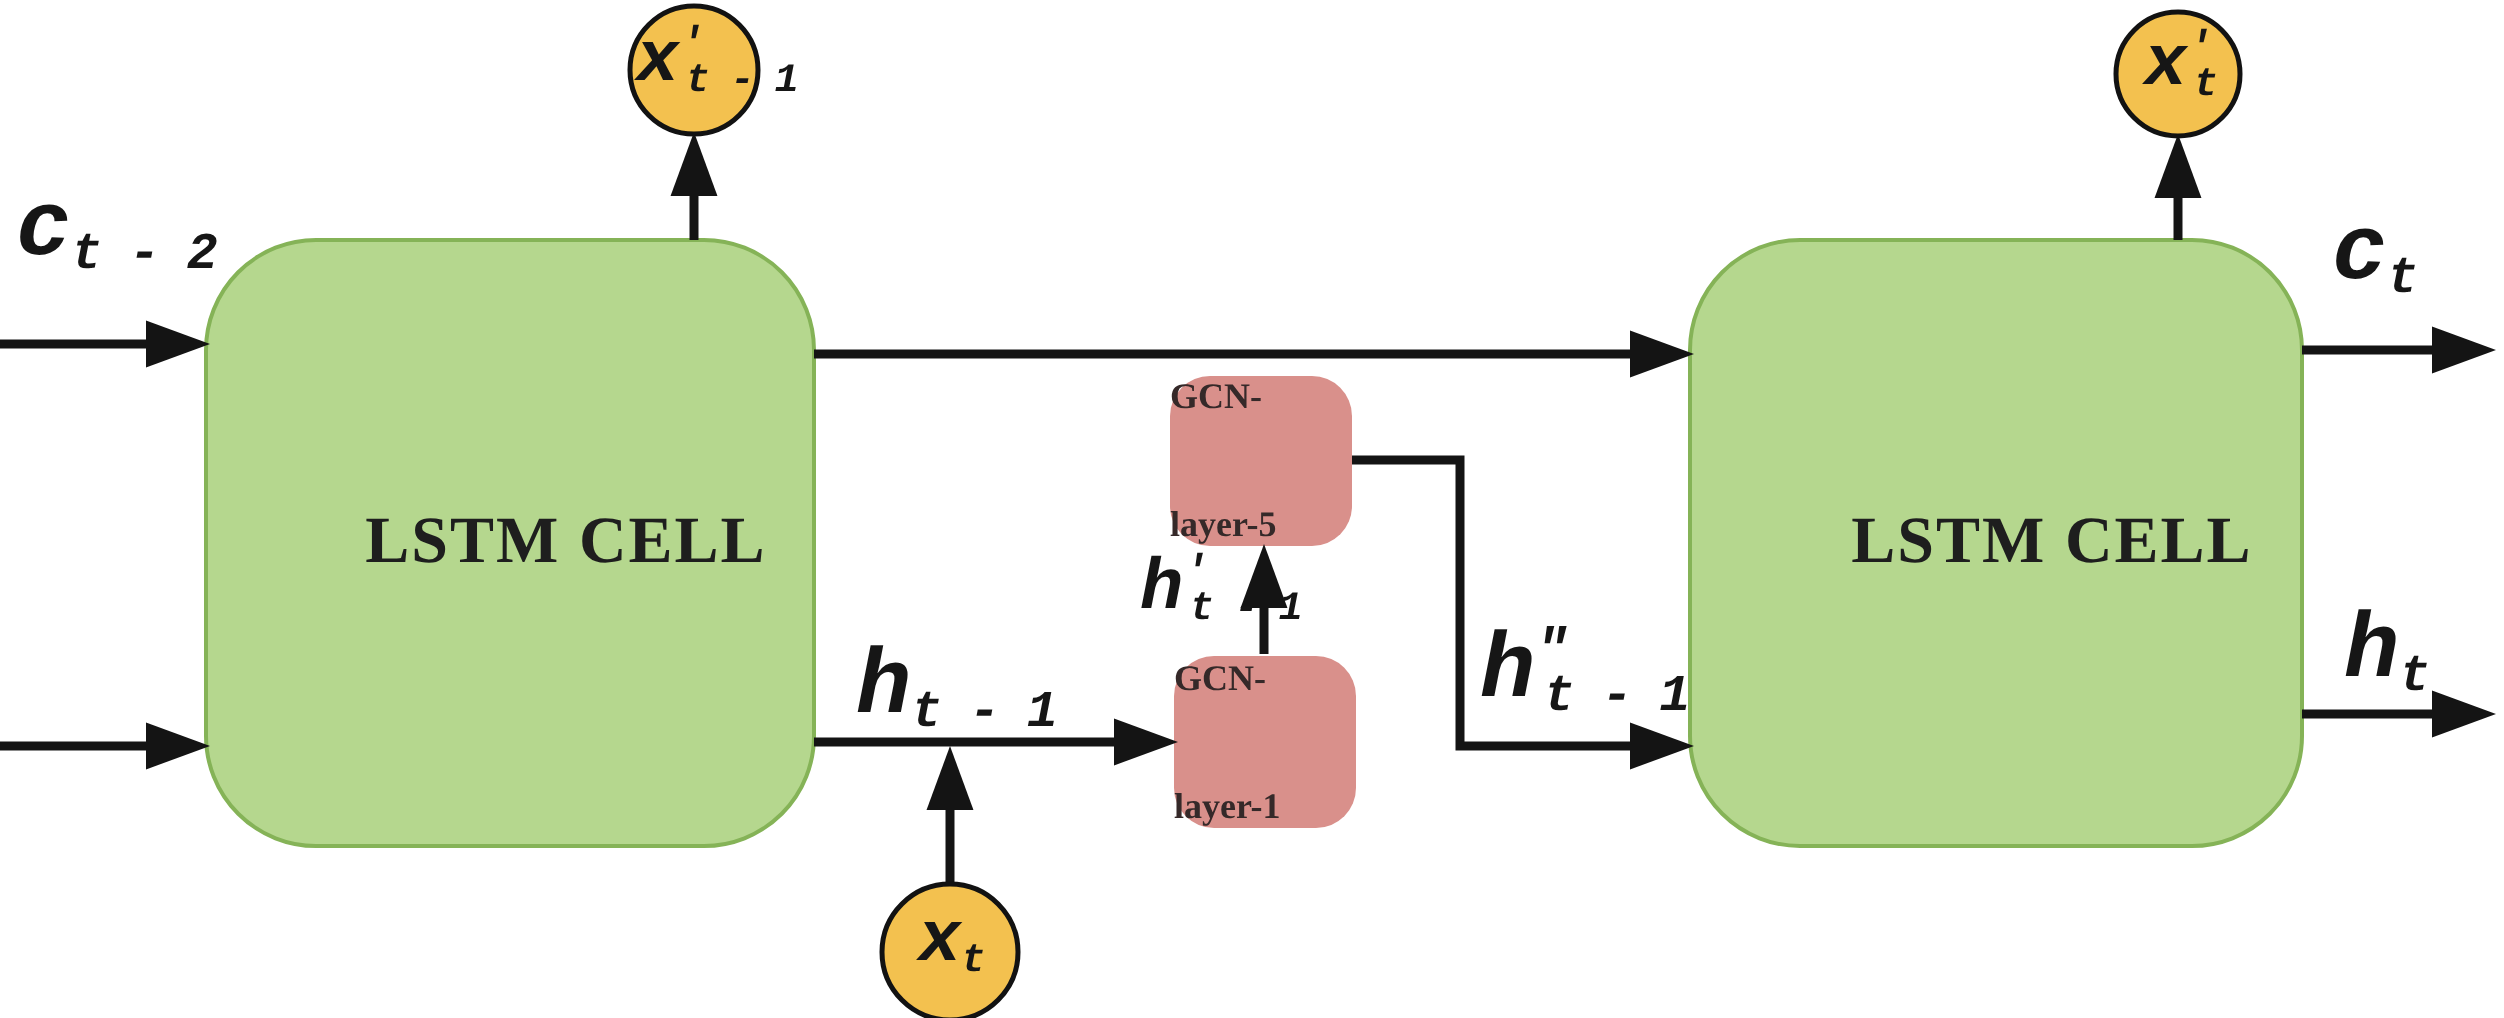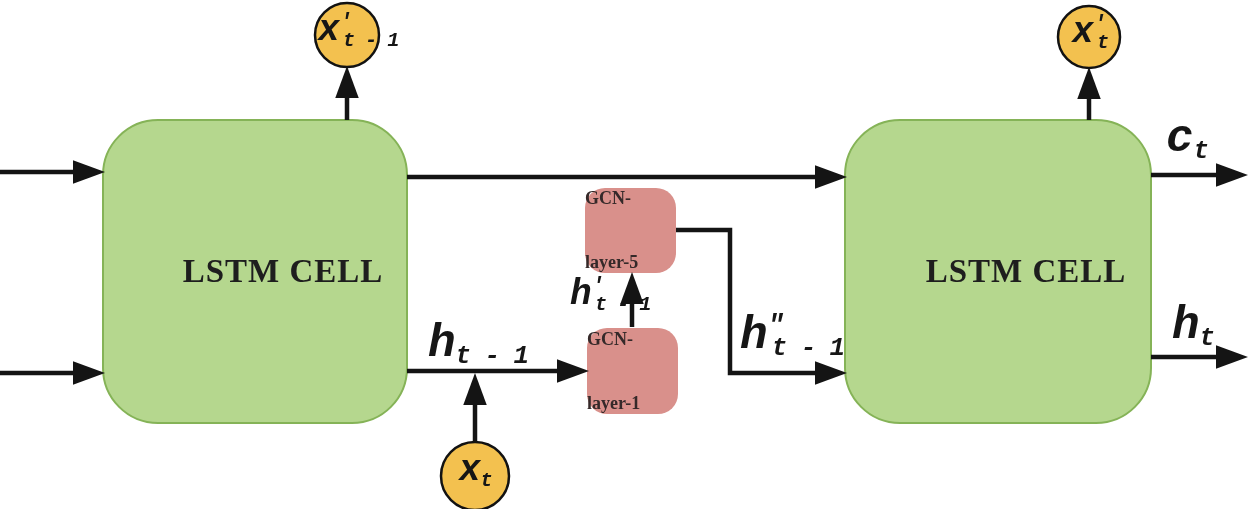--- a/index.html
+++ b/index.html
@@ -84,30 +84,31 @@
 
   <div class="gcn-label" style="left:585px;top:188px;width:91px;height:85px;">
     <span>GCN-</span>
     <span>layer-5</span>
   </div>
   <div class="gcn-label" style="left:587px;top:328px;width:91px;height:86px;">
     <span>GCN-</span>
     <span>layer-1</span>
   </div>
 
+  <div class="mm lg" style="left:8px;top:92px;"><span class="base">c</span><span class="sub">t - 2</span></div>
 
 
 
   <div class="mm lg" style="left:428px;top:321px;"><span class="base">h</span><span class="sub">t - 1</span></div>
 
   <div class="mm md has-prime" style="left:570px;top:277px;"><span class="base">h</span><span class="prime">′</span><span class="sub">t - 1</span></div>
 
   <div class="mm lg has-prime" style="left:740px;top:313px;"><span class="base">h</span><span class="prime">″</span><span class="sub">t - 1</span></div>
 
-  <div class="mm lg" style="left:1166px;top:116px;"><span class="base">c</span><span class="sub">t</span></div>
+  <div class="mm lg" style="left:1166px;top:104px;"><span class="base">c</span><span class="sub">t</span></div>
 
   <div class="mm lg" style="left:1172px;top:303px;"><span class="base">h</span><span class="sub">t</span></div>
 
   <div class="mm md has-prime" style="left:318px;top:13px;"><span class="base">x</span><span class="prime">′</span><span class="sub">t - 1</span></div>
 
   <div class="mm md has-prime" style="left:1072px;top:15px;"><span class="base">x</span><span class="prime">′</span><span class="sub">t</span></div>
 
   <div class="mm md" style="left:459px;top:453px;"><span class="base">x</span><span class="sub">t</span></div>
 
 </div>

